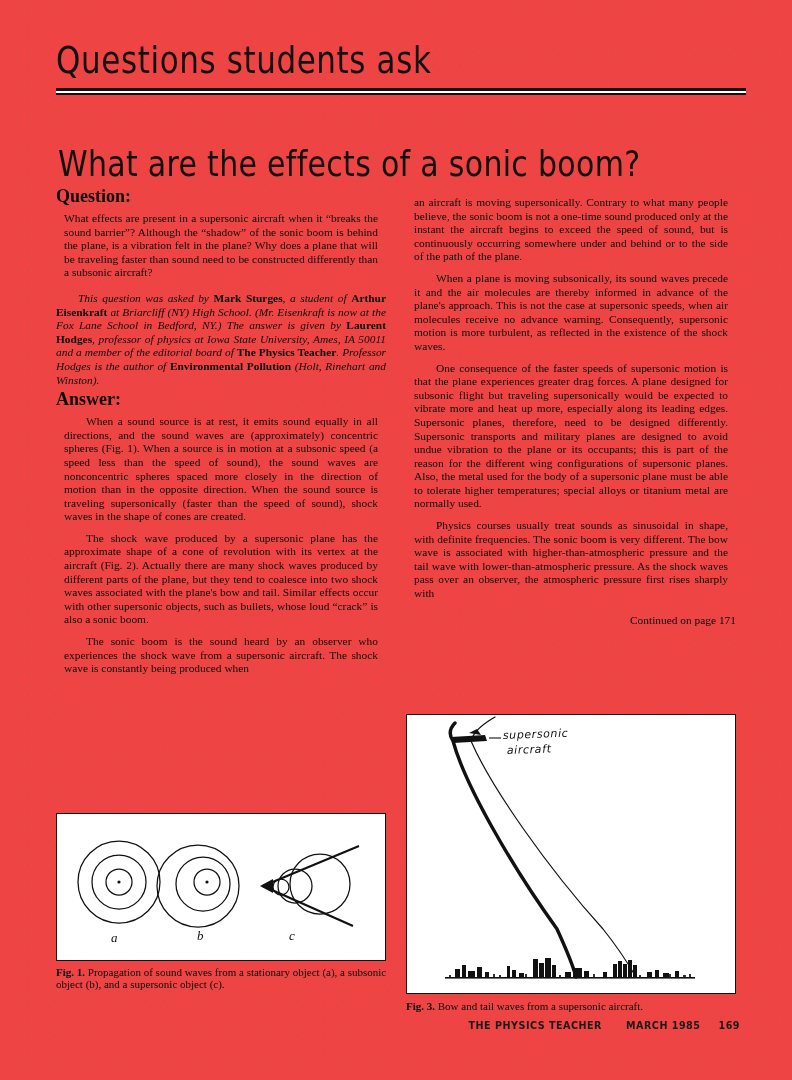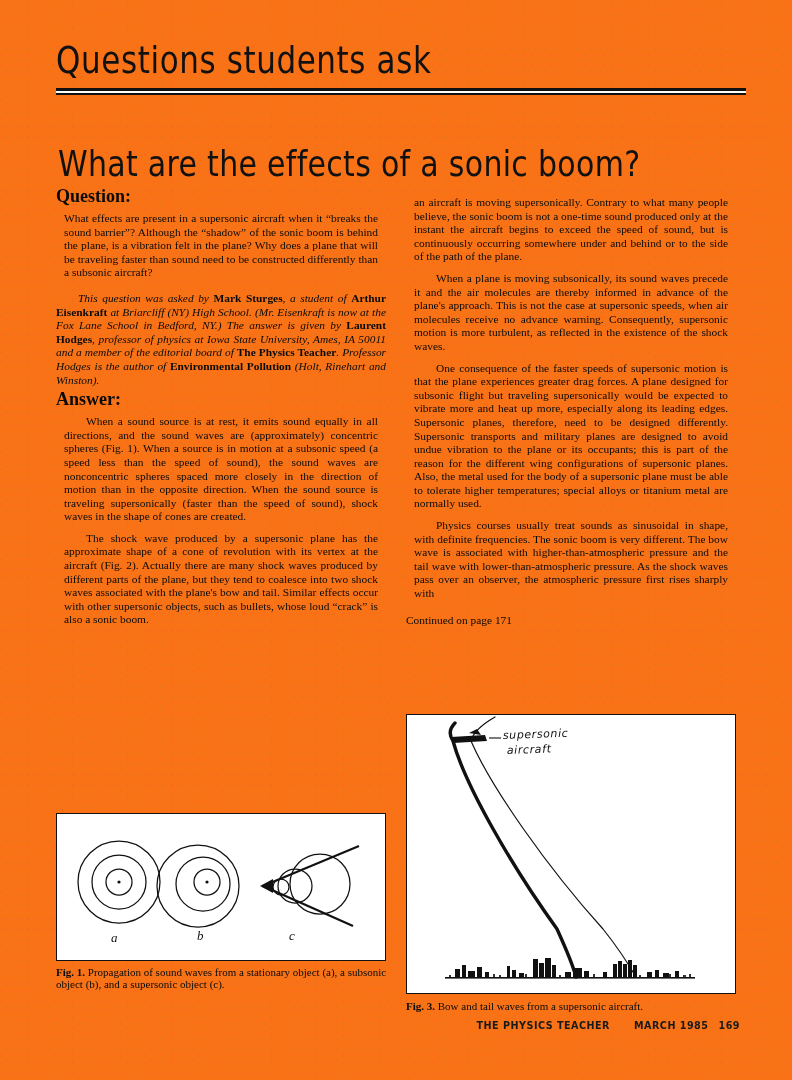--- a/index.html
+++ b/index.html
@@ -5,21 +5,21 @@
 <style>
   html, body {
     margin: 0;
     padding: 0;
     background: #8a8a8a;
   }
   .page {
     position: relative;
     width: 792px;
     height: 1080px;
-    background: #f97316;
+    background: #ef4444;
     overflow: hidden;
     font-family: "Liberation Serif", "DejaVu Serif", serif;
     color: #0a0a0a;
     box-sizing: border-box;
   }
   
   .paper-noise {
     position: absolute;
     inset: 0;
     pointer-events: none;
@@ -109,20 +109,21 @@
   p.body.indent { text-indent: 22px; }
   p.attrib {
     margin: 12px 0 0 0;
     font-style: italic;
     text-indent: 22px;
     text-align: justify;
   }
   p.attrib b { font-style: normal; font-weight: bold; }
   .continued {
     margin-top: 13px;
+    text-align: right;
     font-size: 11.4px;
   }
 
   
   .figure-box {
     position: absolute;
     border: 1.6px solid #111;
     background: #fff;
     box-sizing: border-box;
   }
@@ -150,21 +151,21 @@
     width: 334px;
     text-align: right;
     font-family: "DejaVu Sans", sans-serif;
     font-size: 9.6px;
     letter-spacing: 0.5px;
     font-weight: bold;
     color: #1a1a1a;
   }
   .footer span { display: inline-block; }
   .footer .f-journal { margin-right: 16px; }
-  .footer .f-date    { margin-right: 10px; padding-left: 8px; }
+  .footer .f-date    { margin-right: 18px; padding-left: 8px; }
 </style>
 </head>
 <body>
 
 <div class="page">
   <div class="paper-noise"></div>
 
   <div class="content">
 
     <div class="masthead">
@@ -183,20 +184,21 @@
       <div class="sec-head">Question:</div>
 
       <p class="body">What effects are present in a supersonic aircraft when it “breaks the sound barrier”? Although the “shadow” of the sonic boom is behind the plane, is a vibration felt in the plane? Why does a plane that will be traveling faster than sound need to be constructed differently than a subsonic aircraft?</p>
 
       <p class="attrib"><span>This question was asked by </span><b>Mark Sturges</b><span>, a student of </span><b>Arthur Eisenkraft</b><span> at Briarcliff (NY) High School. (Mr. Eisenkraft is now at the Fox Lane School in Bedford, NY.) The answer is given by </span><b>Laurent Hodges</b><span>, professor of physics at Iowa State University, Ames, IA 50011 and a member of the editorial board of </span><b>The Physics Teacher</b><span>. Professor Hodges is the author of </span><b>Environmental Pollution</b><span> (Holt, Rinehart and Winston).</span></p>
 
       <div class="sec-head answer">Answer:</div>
 
       <p class="body indent">When a sound source is at rest, it emits sound equally in all directions, and the sound waves are (approximately) concentric spheres (Fig. 1). When a source is in motion at a subsonic speed (a speed less than the speed of sound), the sound waves are nonconcentric spheres spaced more closely in the direction of motion than in the opposite direction. When the sound source is traveling supersonically (faster than the speed of sound), shock waves in the shape of cones are created.</p>
       <p class="body indent">The shock wave produced by a supersonic plane has the approximate shape of a cone of revolution with its vertex at the aircraft (Fig. 2). Actually there are many shock waves produced by different parts of the plane, but they tend to coalesce into two shock waves associated with the plane's bow and tail. Similar effects occur with other supersonic objects, such as bullets, whose loud “crack” is also a sonic boom.</p>
+      <p class="body indent">The sonic boom is the sound heard by an observer who experiences the shock wave from a supersonic aircraft. The shock wave is constantly being produced when</p>
     </div>
 
     <div class="col col-right">
       <p class="body">an aircraft is moving supersonically. Contrary to what many people believe, the sonic boom is not a one-time sound produced only at the instant the aircraft begins to exceed the speed of sound, but is continuously occurring somewhere under and behind or to the side of the path of the plane.</p>
       <p class="body indent">When a plane is moving subsonically, its sound waves precede it and the air molecules are thereby informed in advance of the plane's approach. This is not the case at supersonic speeds, when air molecules receive no advance warning. Consequently, supersonic motion is more turbulent, as reflected in the existence of the shock waves.</p>
       <p class="body indent">One consequence of the faster speeds of supersonic motion is that the plane experiences greater drag forces. A plane designed for subsonic flight but traveling supersonically would be expected to vibrate more and heat up more, especially along its leading edges. Supersonic planes, therefore, need to be designed differently. Supersonic transports and military planes are designed to avoid undue vibration to the plane or its occupants; this is part of the reason for the different wing configurations of supersonic planes. Also, the metal used for the body of a supersonic plane must be able to tolerate higher temperatures; special alloys or titanium metal are normally used.</p>
       <p class="body indent">Physics courses usually treat sounds as sinusoidal in shape, with definite frequencies. The sonic boom is very different. The bow wave is associated with higher-than-atmospheric pressure and the tail wave with lower-than-atmospheric pressure. As the shock waves pass over an observer, the atmospheric pressure first rises sharply with</p>
       <p class="continued">Continued on page 171</p>
     </div>
 

